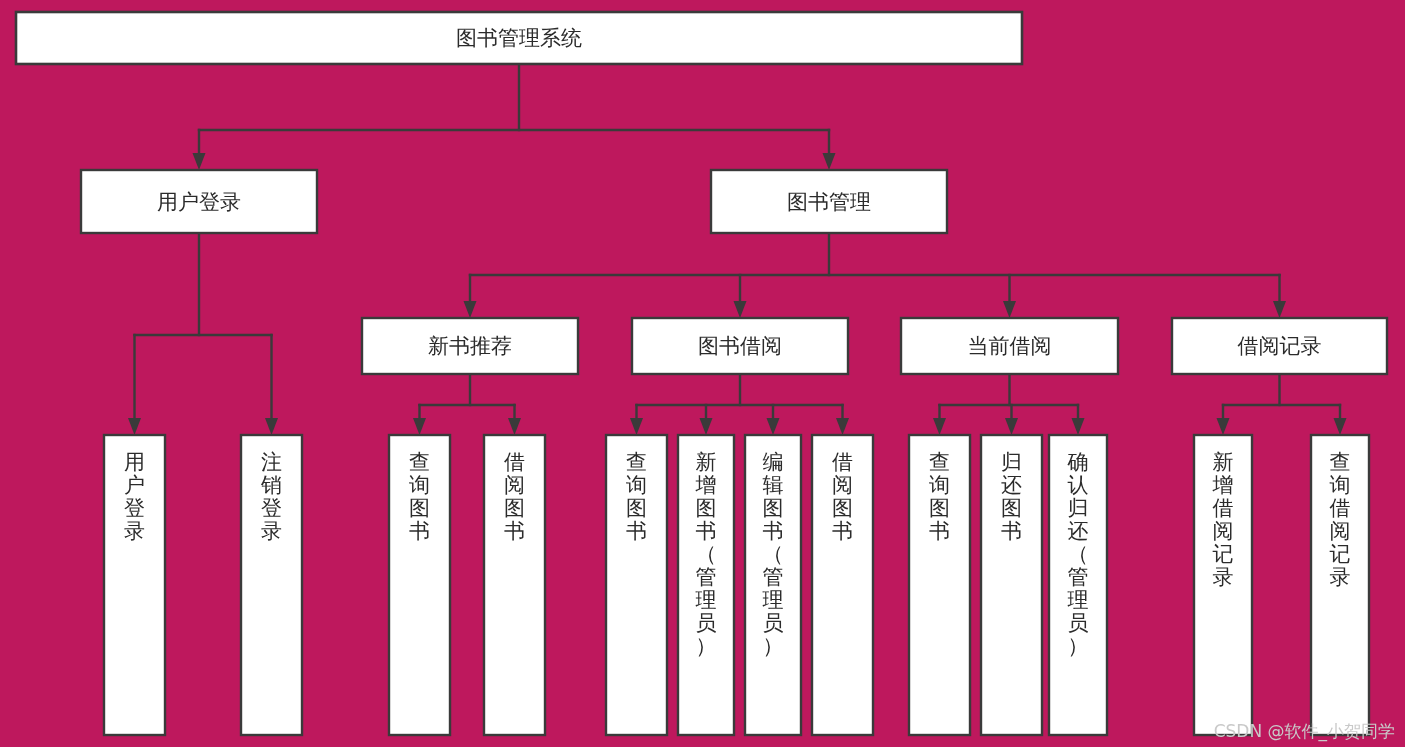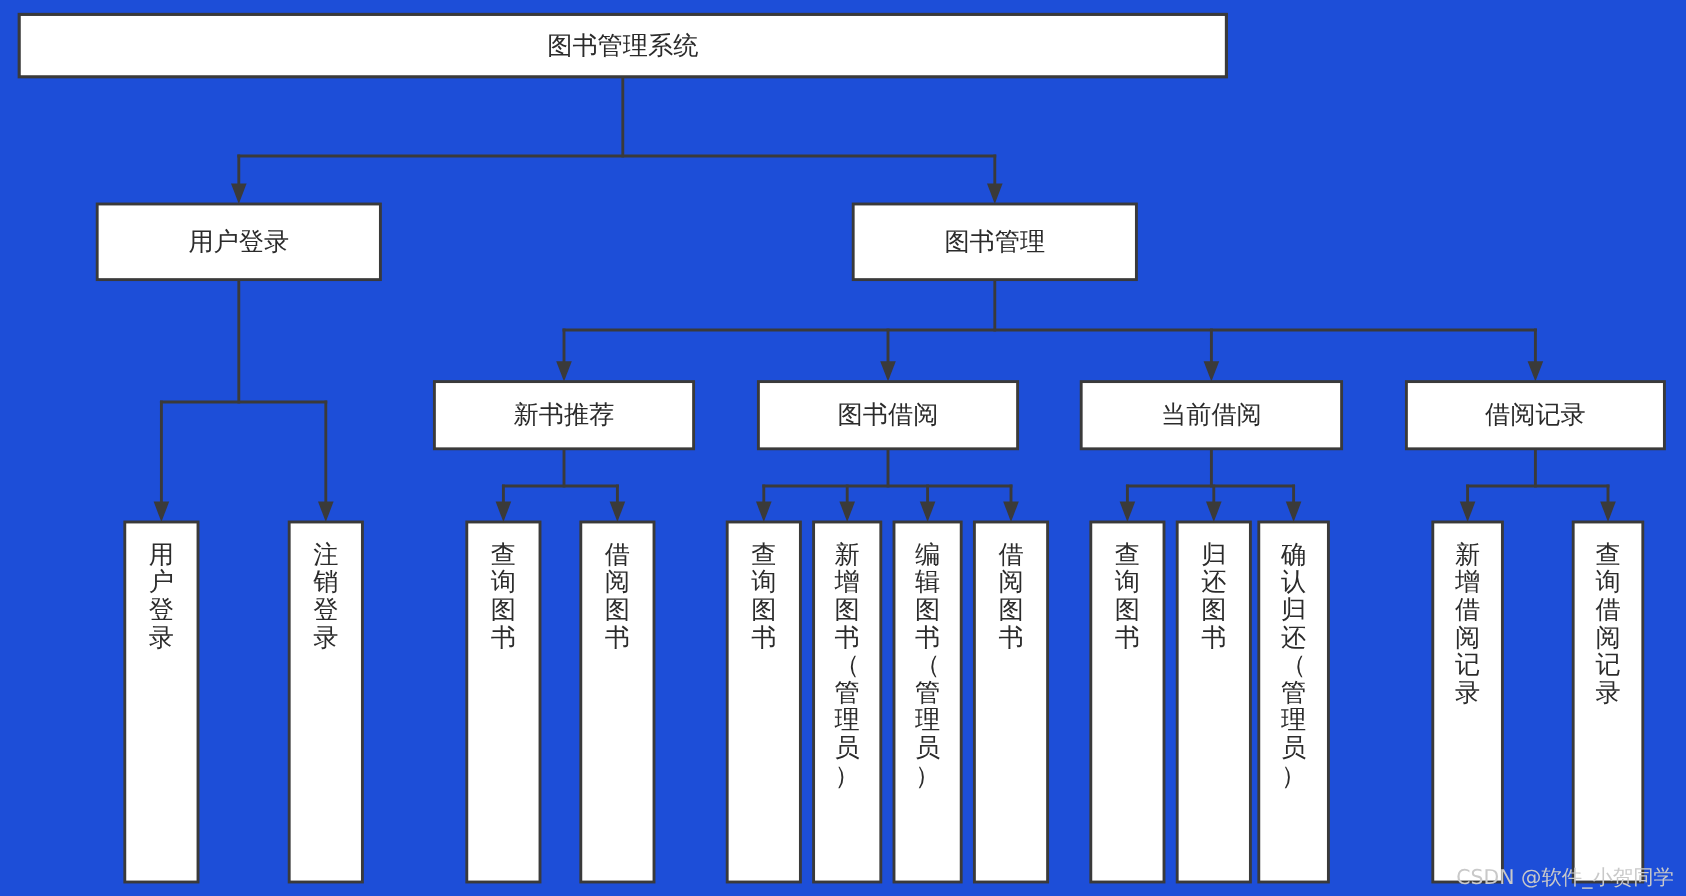--- a/index.html
+++ b/index.html
@@ -11,21 +11,21 @@
   body {
     width: 1405px;
     height: 747px;
     overflow: hidden;
     font-family: "DejaVu Sans", "Liberation Sans", sans-serif;
   }
   #diagram-root {
     position: relative;
     width: 1405px;
     height: 747px;
-    background: #1d4ed8;
+    background: #be185d;
   }
   svg.diagram-canvas {
     position: absolute;
     left: 0;
     top: 0;
     width: 1405px;
     height: 747px;
     display: block;
   }
   .node-box {

